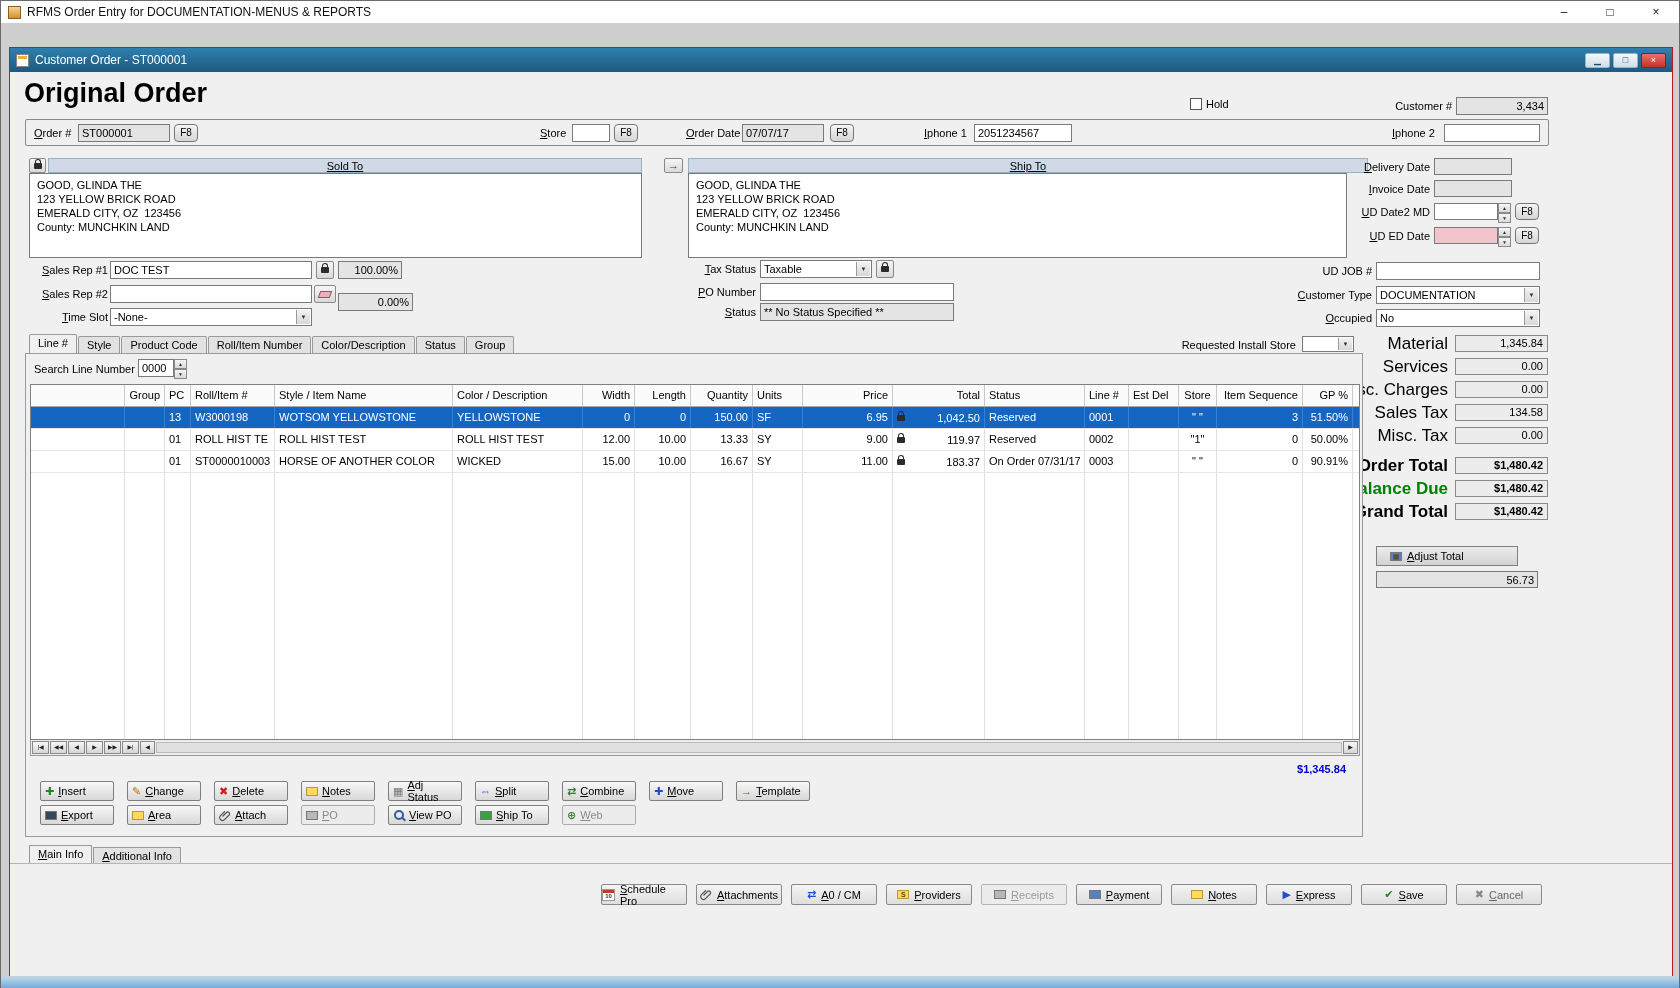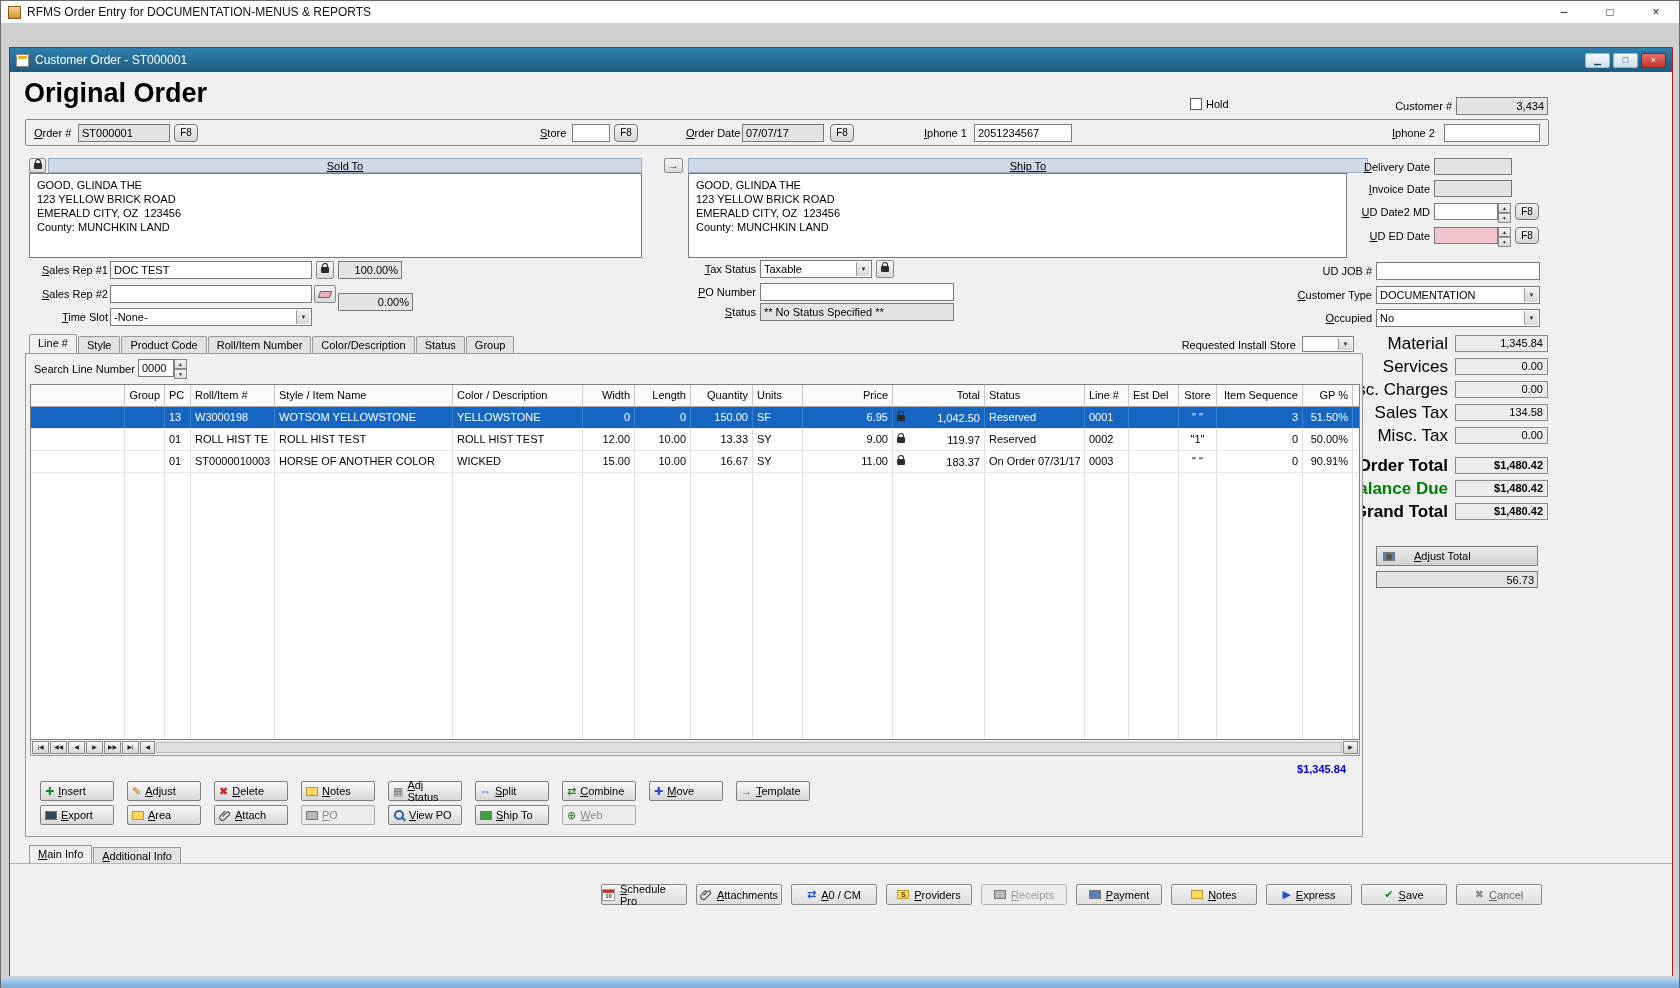--- a/index.html
+++ b/index.html
@@ -98,21 +98,21 @@
   .abtn-label{display:inline-block;}
   .abtn.disabled{color:#8a8a8a;background:#ececec;border-color:#ababab;}
 
   
   .tot-row{display:flex;justify-content:flex-end;align-items:center;gap:7px;margin-bottom:6px;height:17px;}
   .tot-lbl{font-size:17px;text-align:right;}
   .tot-row.bold .tot-lbl{font-weight:bold;}
   .tot-lbl.green{color:#008000;}
   .tot-val{width:93px;height:17px;border:1px solid #8a8a8a;background:#ececec;font-size:11px;line-height:15px;text-align:right;padding:0 4px;}
   .tot-row.bold .tot-val{font-weight:bold;}
-  .adjbtn{position:absolute;left:1366px;top:474px;width:162px;height:20px;border:1px solid #7f7f7f;background:linear-gradient(#ececec,#d2d2d2);display:flex;align-items:center;gap:19px;padding:0 6px;font-size:11px;}
+  .adjbtn{position:absolute;left:1366px;top:474px;width:142px;height:20px;border:1px solid #7f7f7f;background:linear-gradient(#ececec,#d2d2d2);display:flex;align-items:center;gap:5px;padding:0 13px;font-size:11px;}
 
   .btabs{position:absolute;left:19px;top:773px;display:flex;align-items:flex-end;}
   .btab{padding:2px 8px;font-size:11px;border:1px solid #999;border-bottom:none;background:#e2e2e2;margin-right:1px;height:17px;}
   .btab.active{background:#f0f0f0;height:19px;}
   .tabline{position:absolute;left:0;top:791px;width:100%;border-top:1px solid #b5b5b5;}
 
   .bottombar{position:absolute;left:591px;top:812px;display:flex;gap:9px;}
   .bbtn{width:86px;height:21px;border:1px solid #8a8a8a;background:linear-gradient(#f4f4f4,#dedede);border-radius:2px;display:flex;align-items:center;justify-content:center;gap:5px;font-size:11px;}
   .bbtn.disabled{color:#9a9a9a;background:#ececec;border-color:#b5b5b5;}
   .bbtn.muted{color:#666;}
@@ -440,21 +440,21 @@
 
         <div class="subtotal">$1,345.84</div>
 
         <div class="actions" id="actions-row1" style="top:427px;">
             <div class="abtn">
               <span class="glyph" style="color: rgb(31, 138, 31);">✚</span>
               <span class="abtn-label ak">Insert</span>
             </div>
             <div class="abtn">
               <span class="glyph" style="color: rgb(192, 120, 0);">✎</span>
-              <span class="abtn-label ak">Adjust</span>
+              <span class="abtn-label ak">Change</span>
             </div>
             <div class="abtn">
               <span class="glyph" style="color: rgb(204, 32, 32);">✖</span>
               <span class="abtn-label ak">Delete</span>
             </div>
             <div class="abtn">
               <span class="chip chip-note"></span>
               <span class="abtn-label ak">Notes</span>
             </div>
             <div class="abtn">

